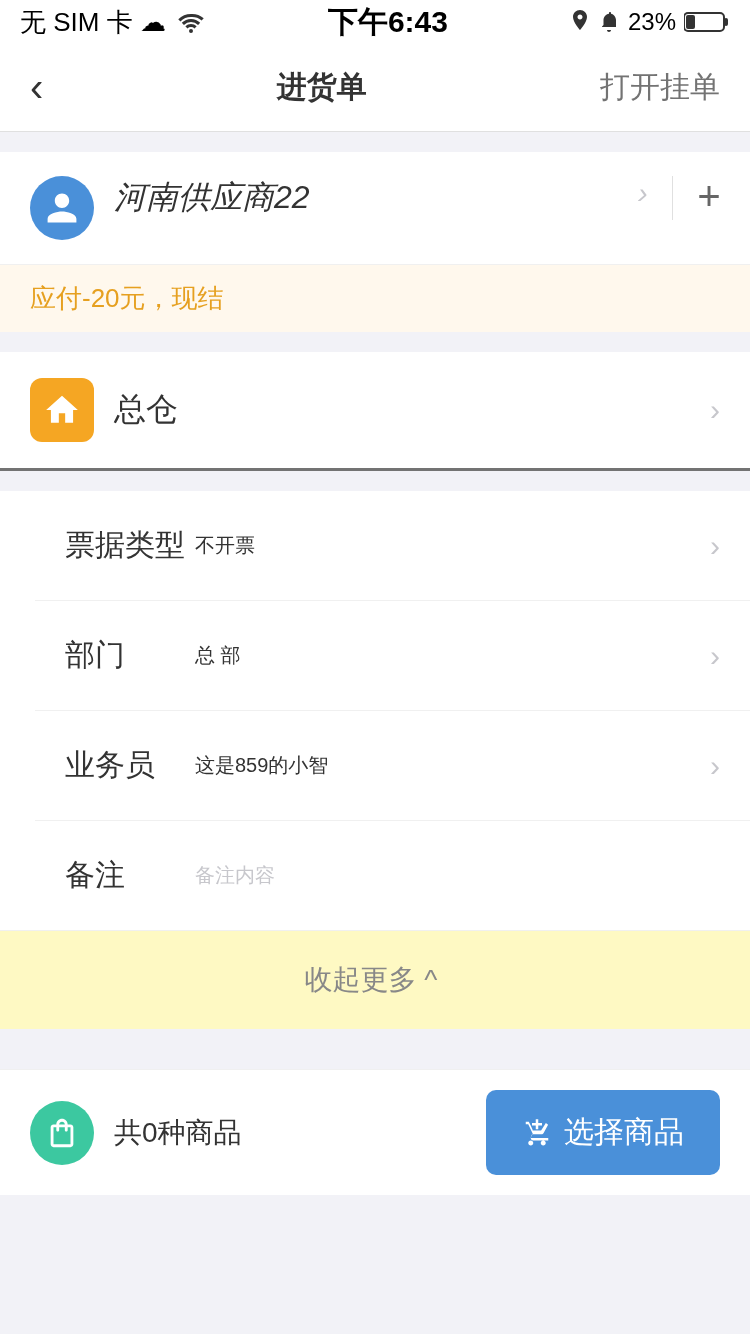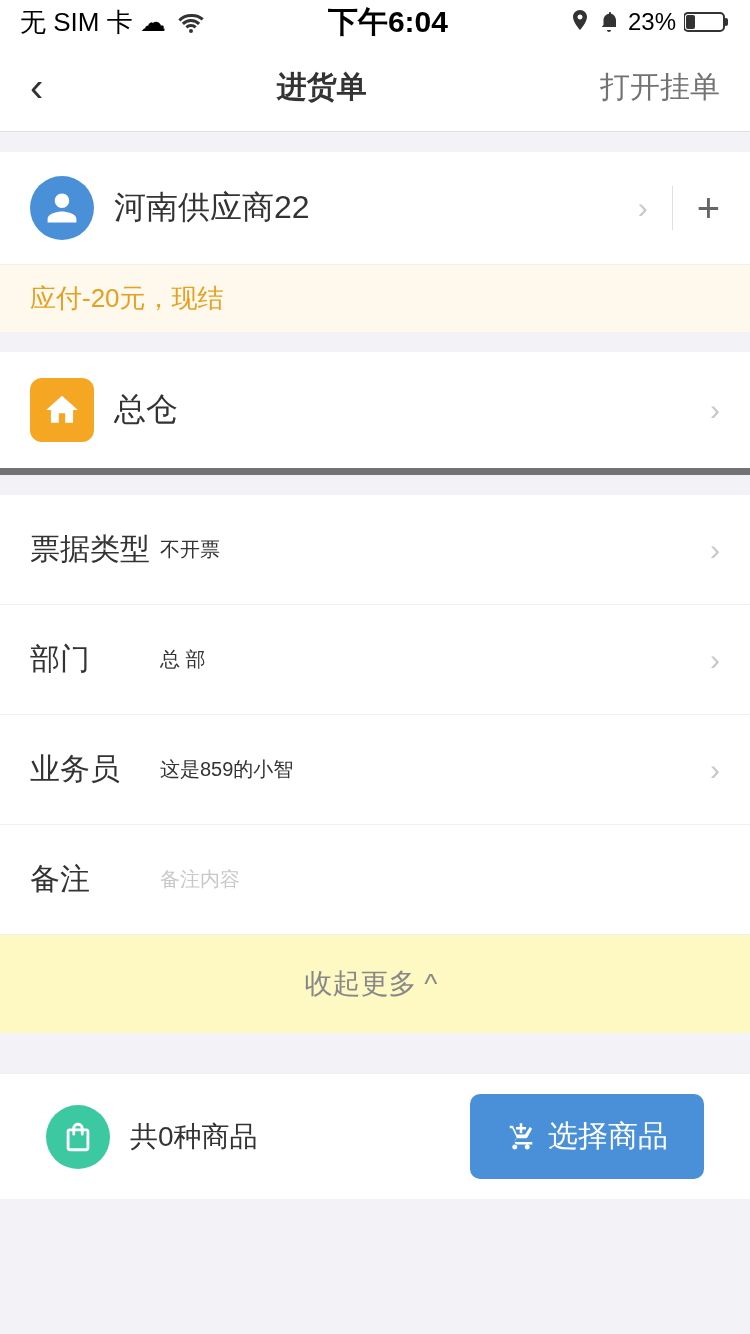--- a/index.html
+++ b/index.html
@@ -65,24 +65,24 @@
     
     .card {
       background: #fff;
       margin-bottom: 0;
     }
 
     
     .supplier-row {
       background: #fff;
       display: flex;
-      align-items: center;
       padding: 24px 30px;
       border-bottom: 1px solid #f0f0f0;
       position: relative;
+      font-style: italic;
     }
     .supplier-avatar {
       width: 64px;
       height: 64px;
       border-radius: 50%;
       background: #4a90d9;
       display: flex;
       align-items: center;
       justify-content: center;
       margin-right: 20px;
@@ -119,21 +119,21 @@
       font-size: 26px;
       color: #e6a020;
     }
 
     
     .row-item {
       background: #fff;
       display: flex;
       align-items: center;
       padding: 26px 30px;
-      border-bottom: 7px solid #737373;
+      border-bottom: 3px solid #737373;
     }
     .row-icon-wrap {
       width: 64px;
       height: 64px;
       border-radius: 12px;
       background: #f5a623;
       display: flex;
       align-items: center;
       justify-content: center;
       margin-right: 20px;
@@ -149,20 +149,21 @@
     
     .form-section {
       background: #fff;
       margin-bottom: 0;
     }
     .form-row {
       display: flex;
       align-items: center;
       padding: 34px 30px;
       border-bottom: 1px solid #f0f0f0;
+      margin-left: 35px;
     }
     .form-row:last-child { border-bottom: none; }
     .form-key {
       width: 130px;
       font-size: 30px;
       color: #333;
       flex-shrink: 0;
     }
     .form-value {
       flex: 1;
@@ -186,21 +187,21 @@
       font-size: 28px;
       color: #888;
       margin-right: 8px;
     }
 
     
     .bottom-bar {
       background: #fff;
       display: flex;
       align-items: center;
-      padding: 20px 46px;
+      padding: 20px 30px;
       margin-top: 20px;
       border-top: 1px solid #f0f0f0;
     }
     .product-icon-wrap {
       width: 64px;
       height: 64px;
       border-radius: 50%;
       background: #3cc8a0;
       display: flex;
       align-items: center;
@@ -236,21 +237,21 @@
 </head>
 <body>
 
 <div class="status-bar">
   <div class="status-left">
     <span>无 SIM 卡 ☁</span>
     <svg width="30" height="22" viewBox="0 0 30 22">
       <path d="M15 18a2 2 0 1 1 0 4 2 2 0 0 1 0-4zm0-5a8 8 0 0 1 5.66 2.34l-2.12 2.12A5 5 0 0 0 15 16a5 5 0 0 0-3.54 1.46l-2.12-2.12A8 8 0 0 1 15 13zm0-5a13 13 0 0 1 9.19 3.81l-2.12 2.12A10 10 0 0 0 15 11a10 10 0 0 0-7.07 2.93L5.81 11.81A13 13 0 0 1 15 8zm0-5A18 18 0 0 1 27.73 7.27l-2.12 2.12A15 15 0 0 0 15 6a15 15 0 0 0-10.61 4.39L2.27 8.27A18 18 0 0 1 15 3z" fill="#333"></path>
     </svg>
   </div>
-  <div class="status-center">下午6:04</div>
+  <div class="status-center">下午6:43</div>
   <div class="status-right">
     <svg width="20" height="24" viewBox="0 0 20 24">
       <path d="M10 0C6.13 0 3 3.13 3 7c0 5.25 7 13 7 13s7-7.75 7-13c0-3.87-3.13-7-7-7zm0 9.5c-1.38 0-2.5-1.12-2.5-2.5s1.12-2.5 2.5-2.5 2.5 1.12 2.5 2.5-1.12 2.5-2.5 2.5z" fill="#333"></path>
     </svg>
     <svg width="22" height="24" viewBox="0 0 22 24">
       <path d="M11 22c1.1 0 2-.9 2-2H9c0 1.1.9 2 2 2zm7-7V10c0-3.07-2.13-5.64-5-6.32V3c0-.55-.45-1-1-1s-1 .45-1 1v.68C7.63 4.36 5.5 6.93 5.5 10v5l-1.5 1.5V17h14v-.5L18 15z" fill="#333"></path>
     </svg>
     <span>23%</span>
     <svg width="46" height="22" viewBox="0 0 46 22">
       <rect x="0" y="2" width="40" height="18" rx="4" ry="4" fill="none" stroke="#333" stroke-width="2"></rect>

